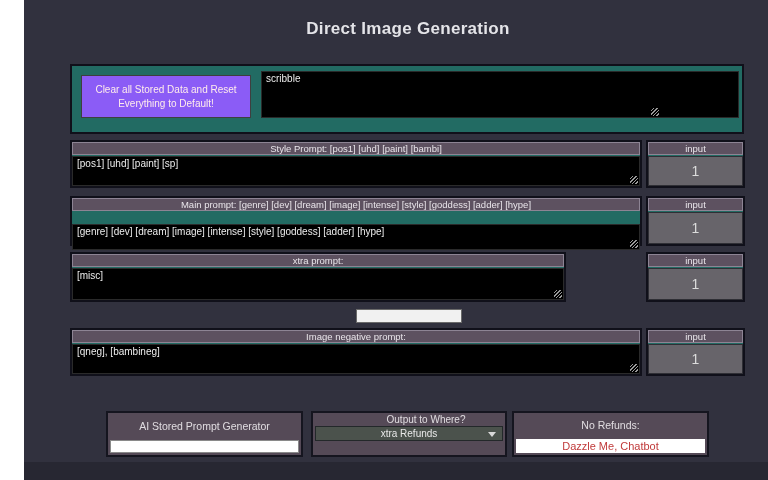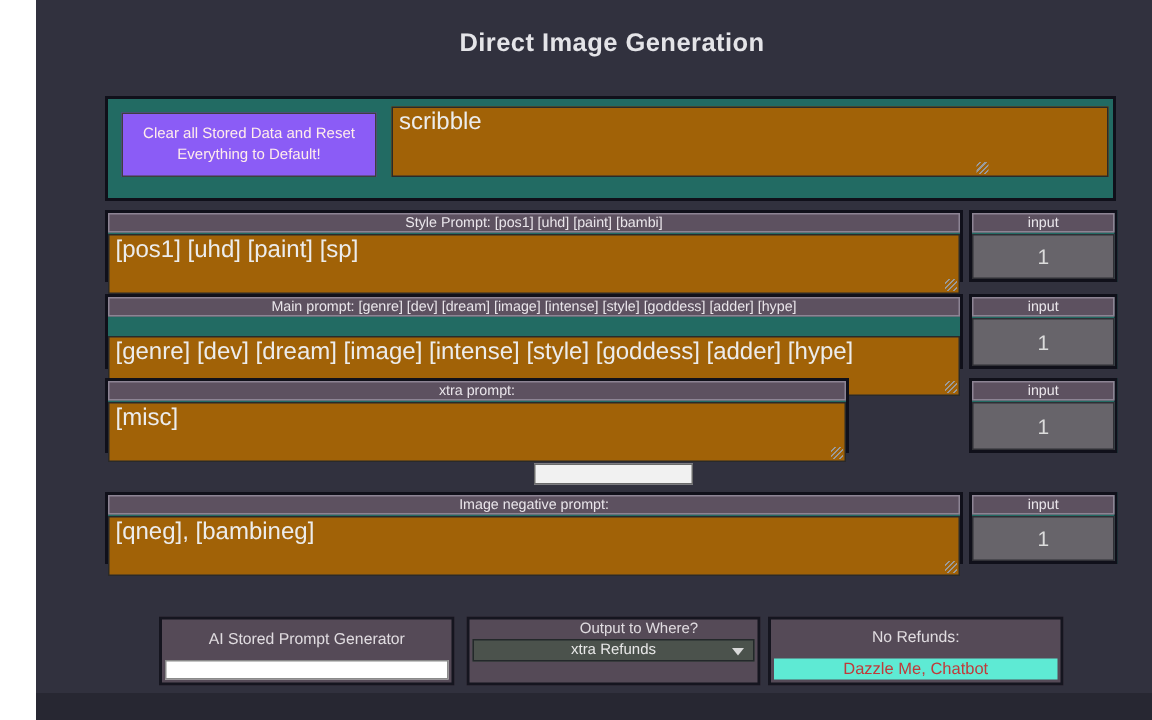--- a/index.html
+++ b/index.html
@@ -19,22 +19,22 @@
     border:2px solid #10101a; box-sizing:border-box;
   }
   .reset-btn {
     position:absolute; left:9px; top:9px; width:170px; height:43px;
     background:#8b5cf6; border:1px solid #3f3f3f; box-sizing:border-box;
     color:#ffecec; font-size:10px; line-height:1.35; text-align:center;
     display:flex; align-items:center; justify-content:center;
     padding:4px 12px; cursor:pointer; font-family:inherit;
   }
   .ta {
-    background:#a16207; border:1px solid #2a2a2a; color:#ececec;
-    font-size:16px; padding:1px 4px; resize:none; box-sizing:border-box;
+    background:#000000; border:1px solid #2a2a2a; color:#ececec;
+    font-size:10px; padding:1px 4px; resize:none; box-sizing:border-box;
     font-family:inherit; outline:none; display:block;
   }
   .scribble-ta { position:absolute; left:189px; top:5px; width:478px; height:47px; }
   .row-main, .row-count {
     display:flex; flex-direction:column; padding:0; gap:1px;
   }
   .row-label {
     background:#5d5160; border:1px solid #8d8494; box-sizing:border-box;
     color:#e9e5ea; font-size:9.5px; height:13px; line-height:11px;
     text-align:center; overflow:hidden; white-space:nowrap; flex:0 0 auto;
@@ -78,21 +78,21 @@
     border:1px solid #23282a; box-sizing:border-box;
     color:#e8e8e8; font-size:10px; position:relative;
     display:flex; align-items:center; justify-content:center; cursor:pointer;
   }
   .chev {
     position:absolute; right:6px; top:5px; width:0; height:0;
     border-left:4px solid transparent; border-right:4px solid transparent;
     border-top:5px solid #d9d9d9;
   }
   .dstrip {
-    flex:0 0 auto; height:14px; margin:2px; background:#5eead4;
+    flex:0 0 auto; height:14px; margin:2px; background:#ffffff;
     color:#c03a3a; font-size:11px;
     display:flex; align-items:center; justify-content:center; cursor:pointer;
   }
   .bottom-bar {
     position:absolute; left:0; top:462px; width:768px; height:18px;
     background:#272732;
   }
 </style>
 </head>
 <body>

